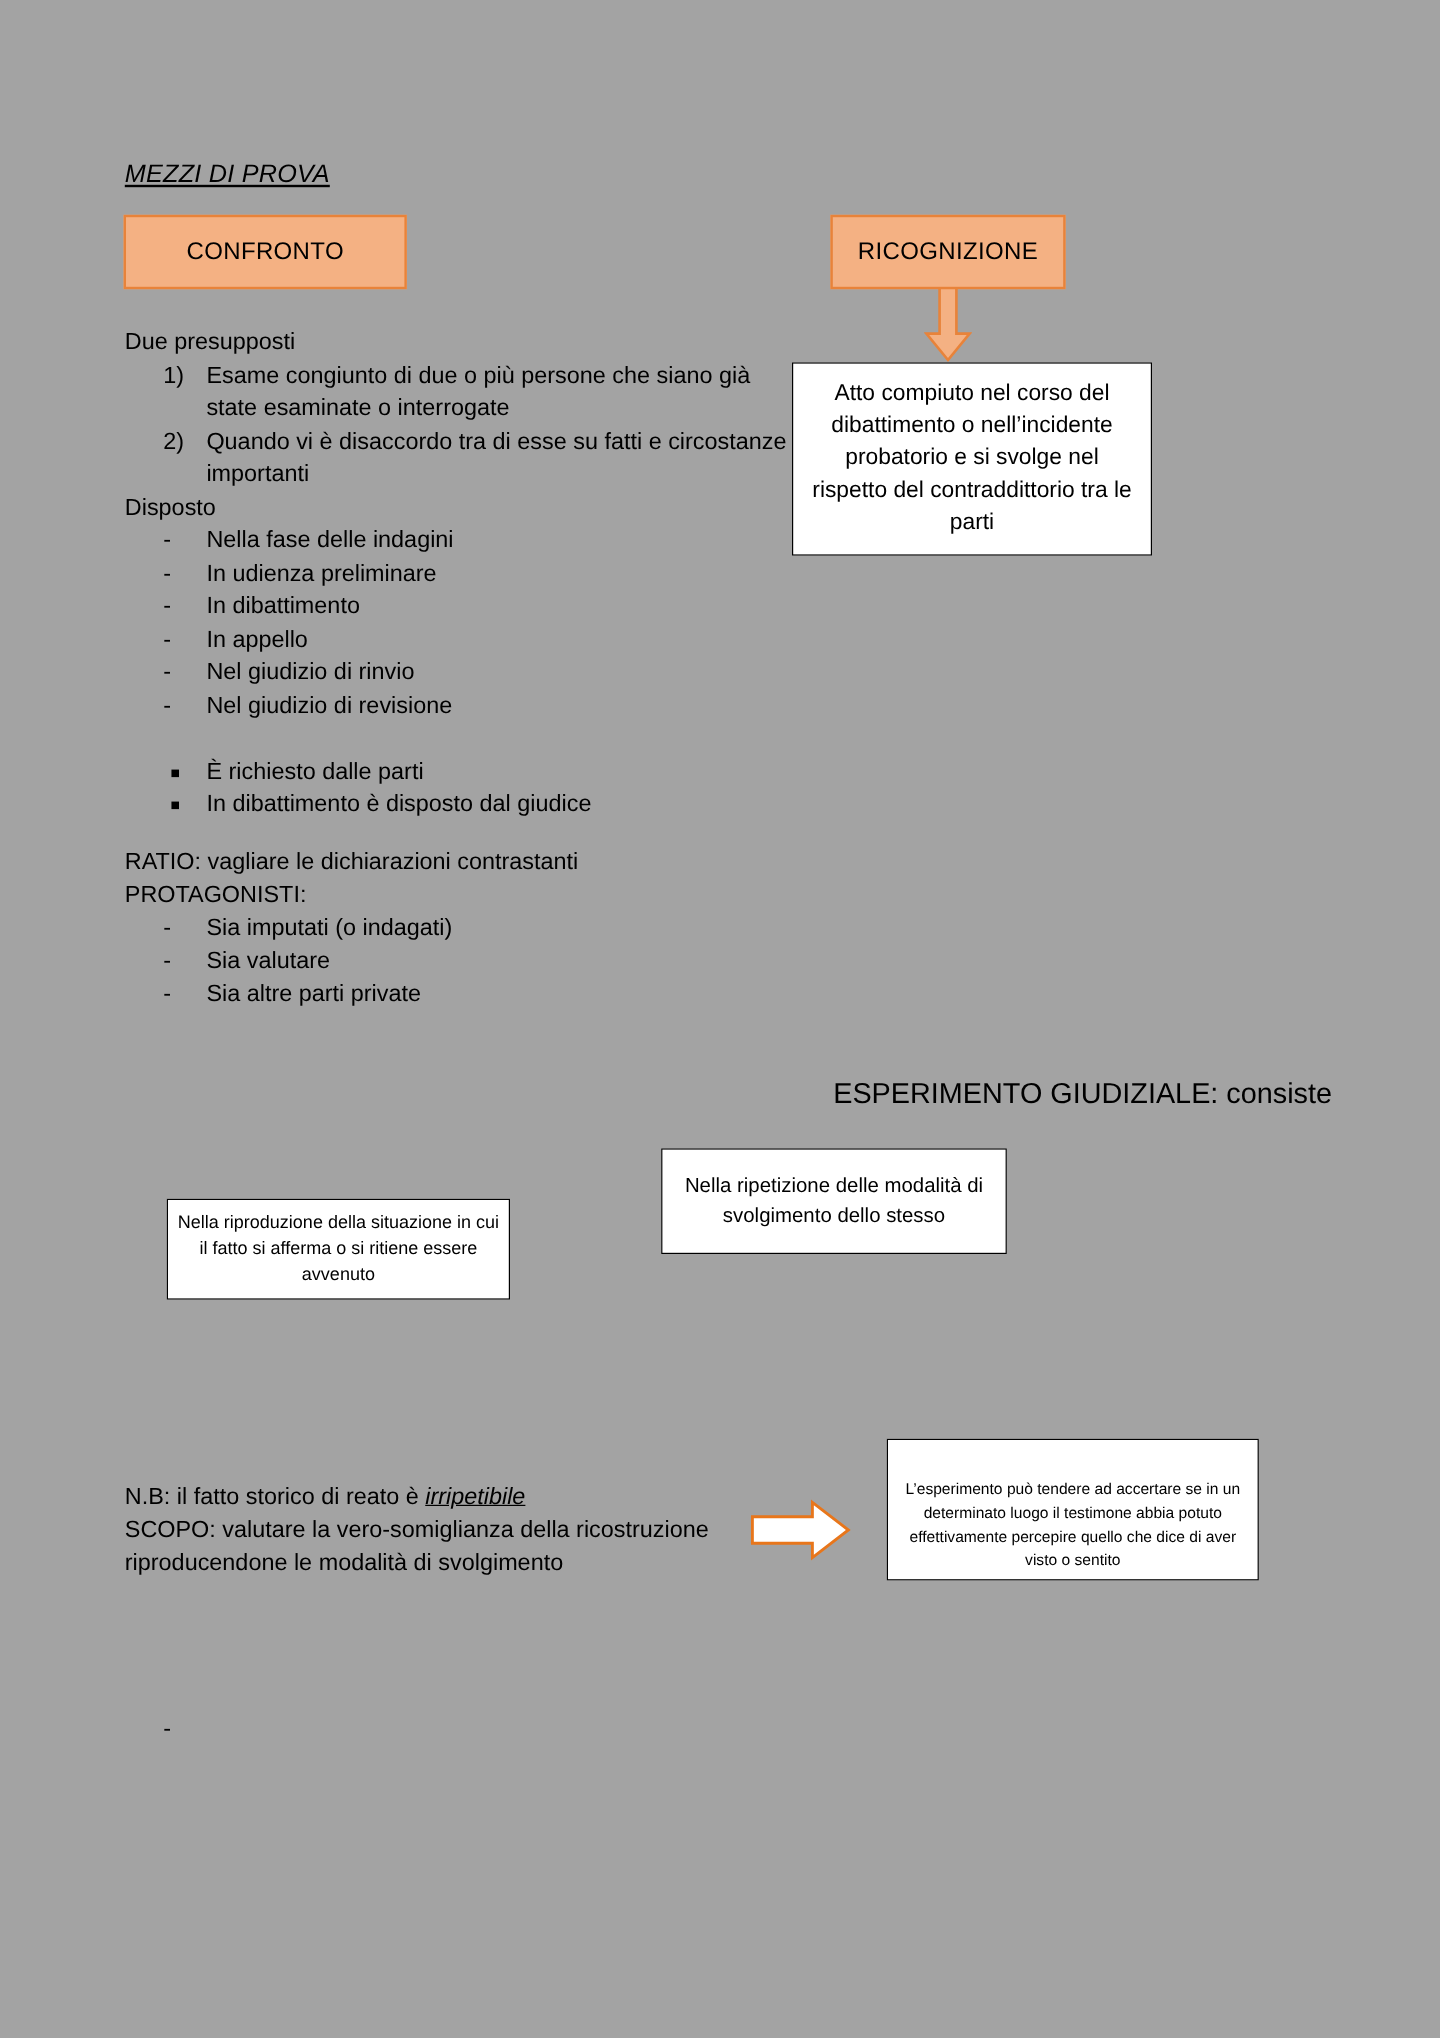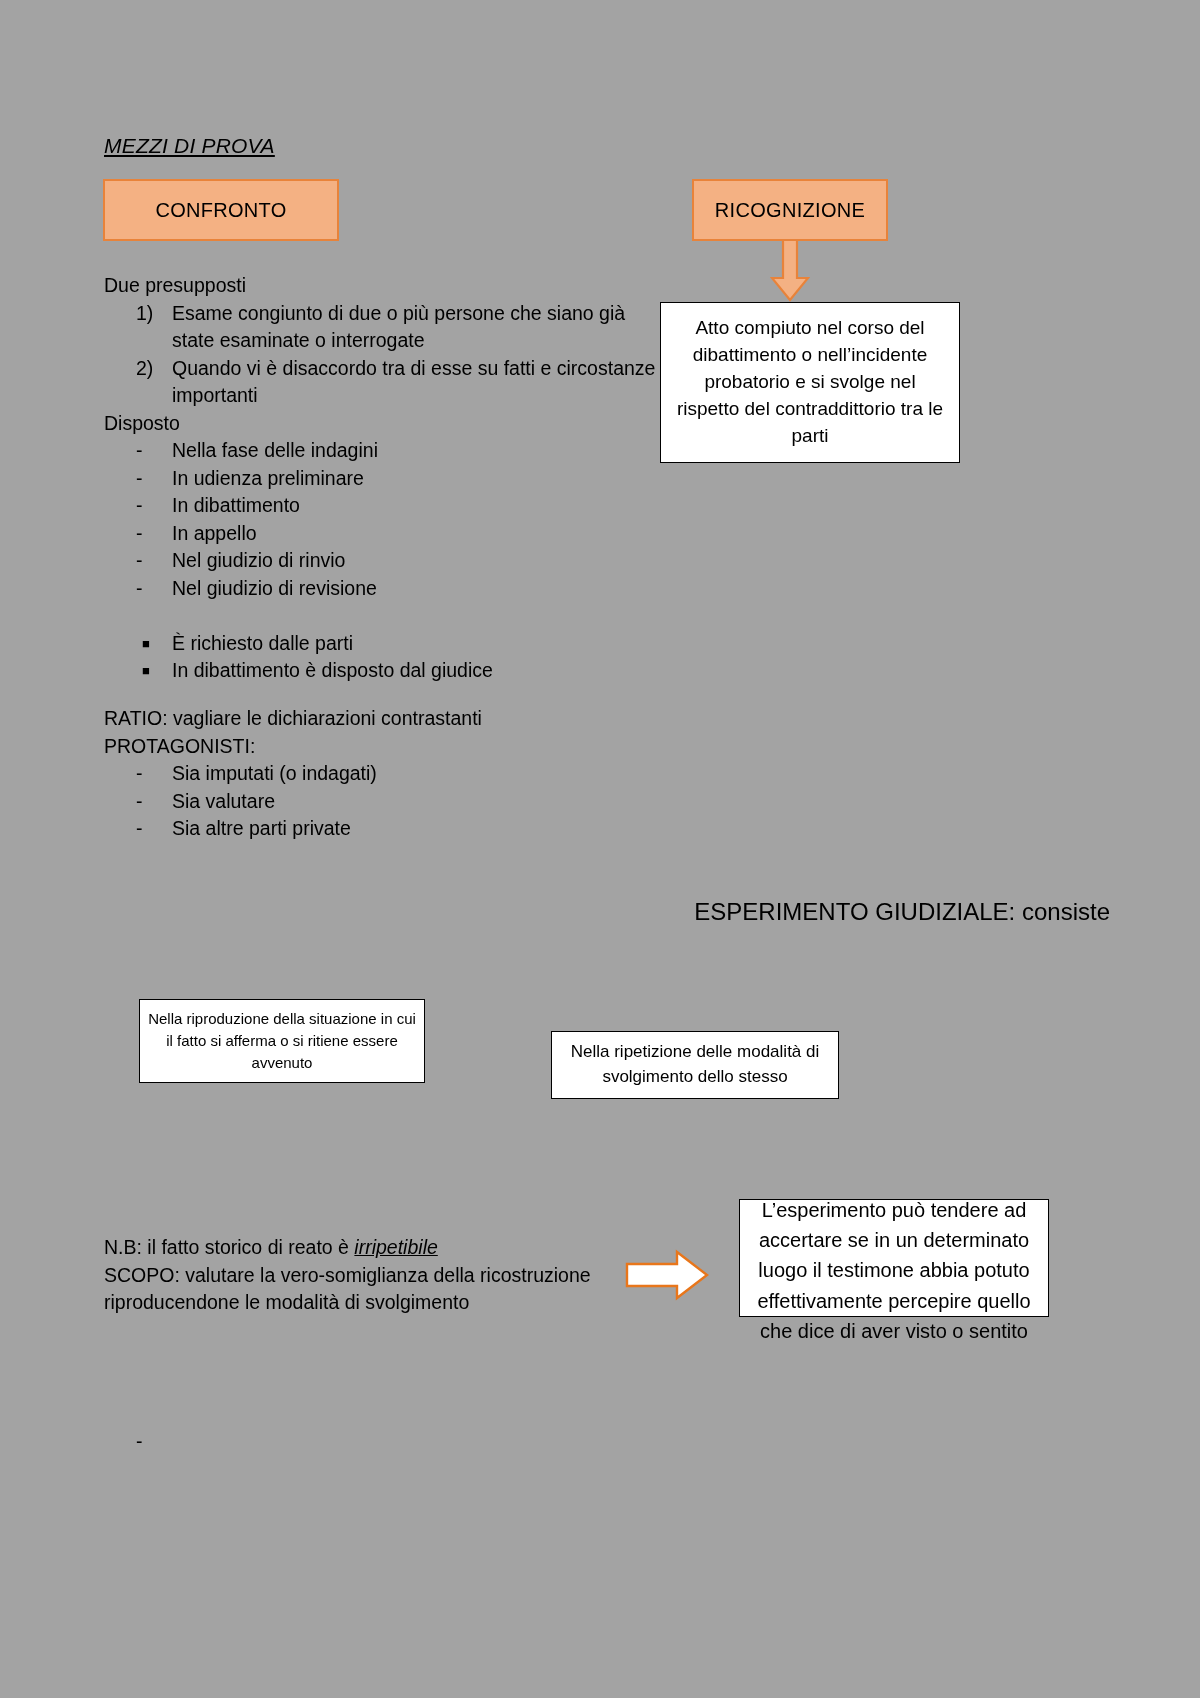--- a/index.html
+++ b/index.html
@@ -97,35 +97,35 @@
     left: 139px;
     top: 999px;
     width: 286px;
     height: 84px;
     padding: 2px 8px;
   }
   #box-riproduzione .box-text { font-size: 15px; line-height: 1.45; }
 
   #box-ripetizione {
     left: 551px;
-    top: 1031px;
+    top: 957px;
     width: 288px;
-    height: 68px;
+    height: 88px;
     padding: 2px 8px;
   }
   #box-ripetizione .box-text { font-size: 17px; line-height: 1.45; }
 
   #box-accertare {
     left: 739px;
     top: 1199px;
     width: 310px;
     height: 118px;
     padding: 2px 8px;
   }
-  #box-accertare .box-text { font-size: 20px; line-height: 1.52; margin-top: 25px; }
+  #box-accertare .box-text { font-size: 13px; line-height: 1.52; margin-top: 25px; }
 
   
   .body-text {
     font-size: 19.5px;
     line-height: 27.5px;
   }
 
   #block-due-presupposti { left: 104px; top: 272px; width: 560px; }
   #block-ratio           { left: 104px; top: 705px; width: 560px; }
   #block-nb              { left: 104px; top: 1220px; width: 560px; margin-top: 14px; }

